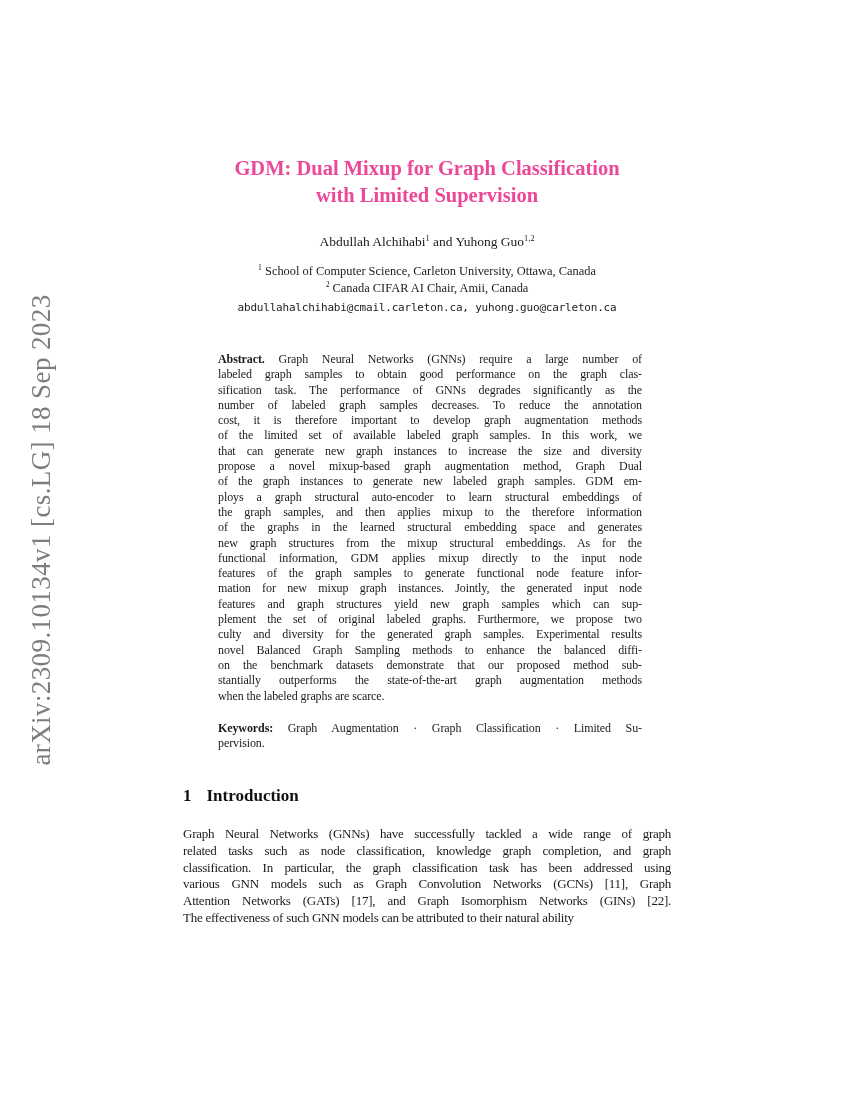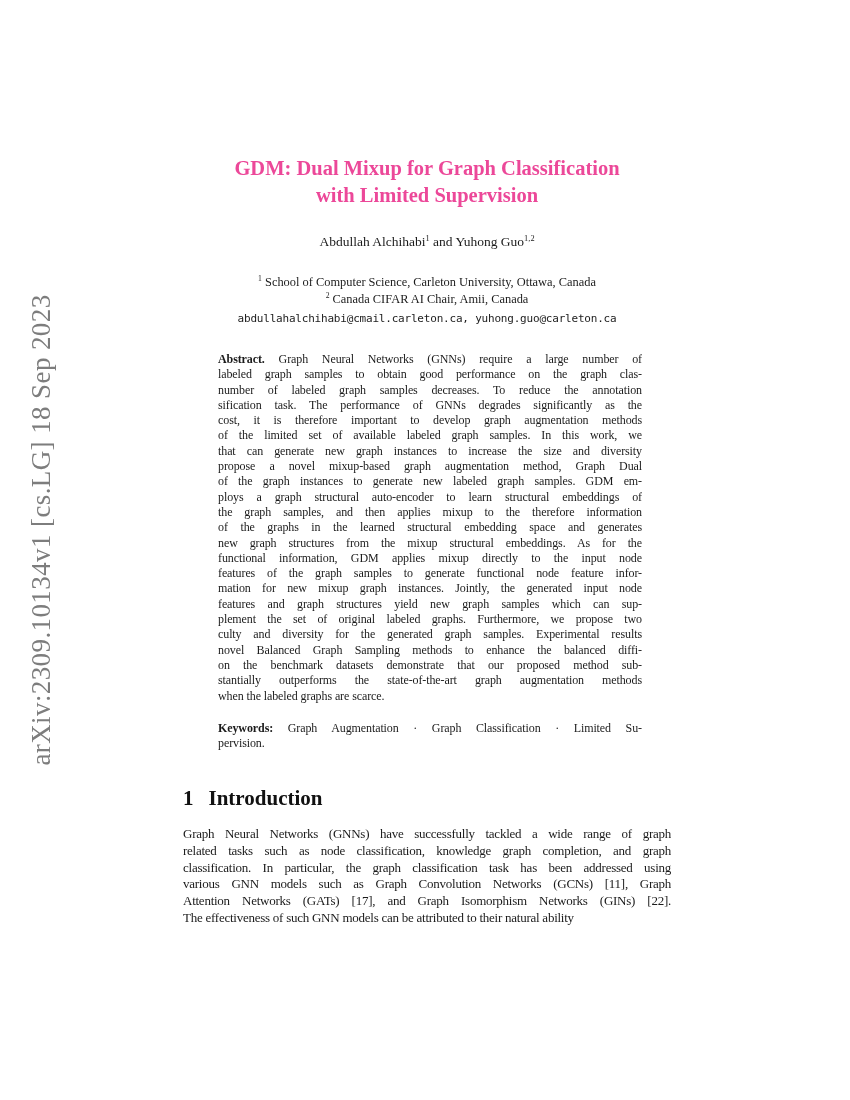--- a/index.html
+++ b/index.html
@@ -43,21 +43,21 @@
   .authors-line {
     position: absolute;
     top: 234px;
     width: 100%;
     text-align: center;
     font-size: 13.5px;
   }
   sup { font-size: 62%; vertical-align: super; line-height: 0; }
   .affil-block {
     position: absolute;
-    top: 274px;
+    top: 263px;
     width: 100%;
     text-align: center;
     font-size: 12.4px;
     line-height: 17px;
   }
   .email-line {
     margin-top: 2px;
     font-family: "DejaVu Sans Mono", monospace;
     font-size: 11px;
     letter-spacing: -0.2px;
@@ -76,21 +76,21 @@
     text-align-last: justify;
     overflow: hidden;
   }
   .jline.last, .jlist > .jline:last-child { text-align-last: left; }
   .bold { font-weight: bold; }
   .keywords-block { margin-top: 17px; }
   .section-heading {
     position: absolute;
     top: 786px;
     left: 0;
-    font-size: 21px;
+    font-size: 17px;
     font-weight: bold;
     color: #111111;
   }
   .section-number { display: inline-block; margin-right: 15px; }
   .intro-block {
     position: absolute;
     top: 826px;
     left: 0;
     width: 488px;
     font-size: 13px;
@@ -121,22 +121,22 @@
           <div><sup>2</sup> <span>Canada CIFAR AI Chair, Amii, Canada</span></div>
         </div>
       <div class="email-line">abdullahalchihabi@cmail.carleton.ca, yuhong.guo@carleton.ca</div>
     </div>
 
     <div class="abstract-region">
       <div class="jline"><span class="bold">Abstract.</span> <span>Graph Neural Networks (GNNs) require a large number of</span></div>
       <div class="jlist">
 
       <div class="jline">labeled graph samples to obtain good performance on the graph clas-</div>
+          <div class="jline">sification task. The performance of GNNs degrades significantly as the</div>
           <div class="jline">number of labeled graph samples decreases. To reduce the annotation</div>
-          <div class="jline">sification task. The performance of GNNs degrades significantly as the</div>
           <div class="jline">cost, it is therefore important to develop graph augmentation methods</div>
           <div class="jline">of the limited set of available labeled graph samples. In this work, we</div>
           <div class="jline">that can generate new graph instances to increase the size and diversity</div>
           <div class="jline">propose a novel mixup-based graph augmentation method, Graph Dual</div>
           <div class="jline">of the graph instances to generate new labeled graph samples. GDM em-</div>
           <div class="jline">ploys a graph structural auto-encoder to learn structural embeddings of</div>
           <div class="jline">the graph samples, and then applies mixup to the therefore information</div>
           <div class="jline">of the graphs in the learned structural embedding space and generates</div>
           <div class="jline">new graph structures from the mixup structural embeddings. As for the</div>
           <div class="jline">functional information, GDM applies mixup directly to the input node</div>

